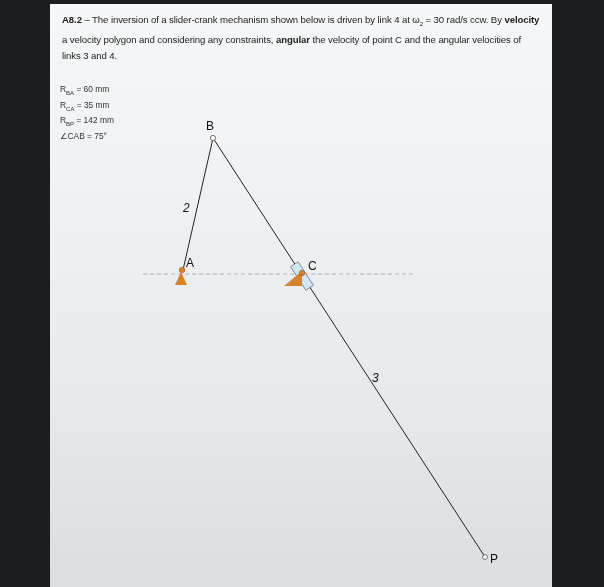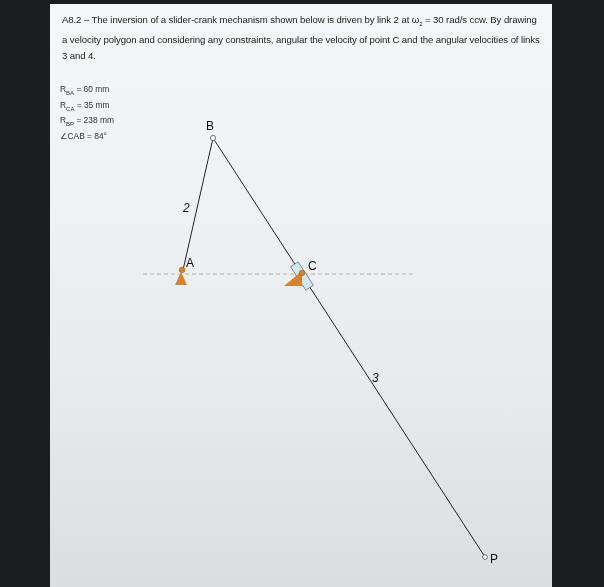--- a/index.html
+++ b/index.html
@@ -1,39 +1,39 @@
 <!DOCTYPE html>
 <html><head>
 <meta charset="utf-8">
 <style>
   html, body { margin:0; padding:0; }
   body { width:604px; height:587px; background:#1c1d1f; position:relative; overflow:hidden; font-family:"Liberation Sans", sans-serif; }
   .page { position:absolute; left:50px; top:4px; width:502px; height:600px; background:linear-gradient(180deg,#f6f7f8 0%,#e9ecee 60%,#d9dddf 100%); }
   .problem { position:absolute; left:62px; top:12px; width:480px; font-size:9.6px; line-height:16px; color:#222; letter-spacing:-0.1px; }
-  .problem b { font-weight:normal; }
+  .problem b { font-weight:bold; }
   .givens { position:absolute; left:60px; top:83px; font-size:8.4px; line-height:12px; color:#333; }
   .givens sub { font-size:6px; }
   svg.diagram { position:absolute; left:0; top:0; }
   .lbl { font-family:"Liberation Sans", sans-serif; font-size:12px; fill:#111; }
   .lbl-i { font-style:italic; font-size:12px; fill:#111; }
 </style>
 </head>
 <body>
 
 <div class="page"></div>
 
 <div class="problem">
-  <b>A8.2</b><span> – </span><span>The inversion of a slider-crank mechanism shown below is driven by link 2 at ω</span><sub style="font-size:6px">2</sub><span> = 30 rad/s ccw.  By </span><b>drawing</b><span> a velocity polygon and considering any constraints, </span><b>angular</b><span> the velocity of point C and the angular velocities of links 3 and 4.</span>
+  <b>A8.2</b><span> – </span><span>The inversion of a slider-crank mechanism shown below is driven by link 4 at ω</span><sub style="font-size:6px">2</sub><span> = 30 rad/s ccw.  By </span><b>velocity</b><span> a velocity polygon and considering any constraints, </span><b>angular</b><span> the velocity of point C and the angular velocities of links 3 and 4.</span>
 </div>
 
 <div class="givens">
   <div><span>R</span><sub>BA</sub><span> = 60 mm</span></div>
   <div><span>R</span><sub>CA</sub><span> = 35 mm</span></div>
-  <div><span>R</span><sub>BP</sub><span> = 238 mm</span></div>
-  <div><span>∠CAB</span><span> = 84°</span></div>
+  <div><span>R</span><sub>BP</sub><span> = 142 mm</span></div>
+  <div><span>∠CAB</span><span> = 75°</span></div>
 </div>
 
 <svg class="diagram" width="604" height="587">
 
   <line x1="143" y1="274" x2="415" y2="274" stroke="#a0a4a8" stroke-width="0.8" stroke-dasharray="4,3"></line>
 
   <line x1="183" y1="270" x2="213" y2="138" stroke="#222" stroke-width="1"></line>
 
   <line x1="213" y1="138" x2="485" y2="557" stroke="#222" stroke-width="1"></line>
 

